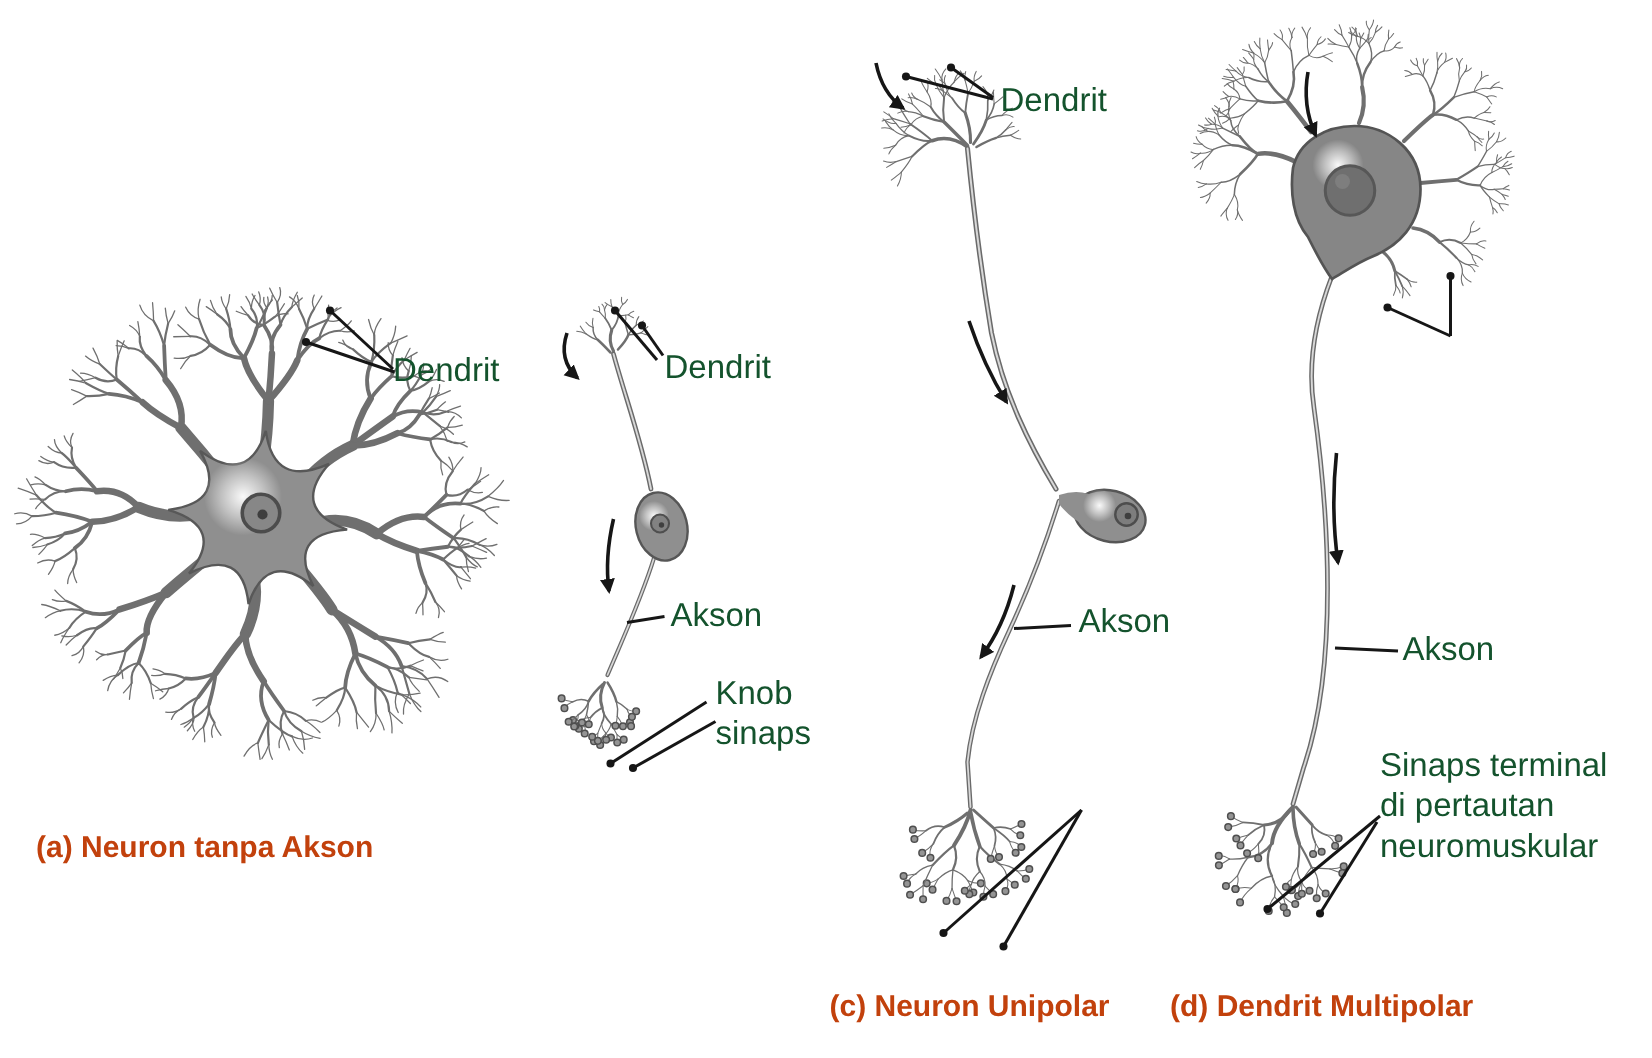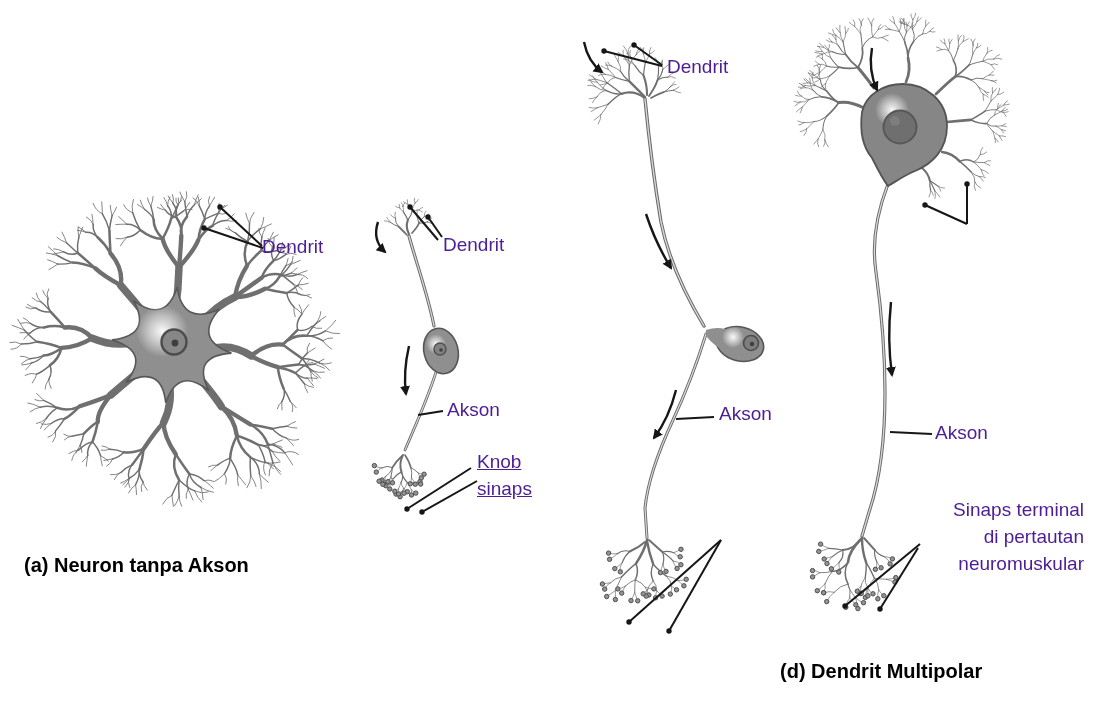--- a/index.html
+++ b/index.html
@@ -2,27 +2,27 @@
 <html><head>
 <meta charset="utf-8">
 <style>
   html,body{margin:0;padding:0;background:#ffffff;}
   #stage{
     position:relative;width:1101px;height:705px;background:#ffffff;
     font-family:"Liberation Sans",sans-serif;overflow:hidden;
   }
   #art{position:absolute;left:0;top:0;}
   .lbl{
-    position:absolute;font-size:19px;line-height:27px;color:#4c1d95;
+    position:absolute;font-size:22px;line-height:27px;color:#14532d;
     white-space:pre-line;
   }
-  .lbl.center{text-align:right;}
+  .lbl.center{text-align:left;}
   .cap{
     position:absolute;font-size:20px;line-height:24px;font-weight:bold;
-    color:#000000;white-space:nowrap;
+    color:#c2410c;white-space:nowrap;
   }
 </style>
 </head>
 <body>
 
 <div id="stage">
 
   <svg id="art" width="1101" height="705" viewBox="0 0 1101 705">
     <defs>
       <marker id="ah" markerUnits="userSpaceOnUse" markerWidth="12" markerHeight="11" refX="8" refY="5" orient="auto">
@@ -1120,26 +1120,27 @@
         <circle cx="845" cy="606" r="2.7" fill="#161616"></circle>
         <line x1="918" y1="548" x2="880" y2="609" stroke="#161616" stroke-width="2"></line>
         <circle cx="880" cy="609" r="2.7" fill="#161616"></circle>
       </g>
   </svg>
 
   <div class="lbl" style="left:262px;top:233px;">Dendrit</div>
 
   <div class="lbl" style="left:443px;top:231px;">Dendrit</div>
   <div class="lbl" style="left:447px;top:396px;">Akson</div>
-  <div class="lbl" style="left:477px;top:448px;text-decoration:underline;">Knob
+  <div class="lbl" style="left:477px;top:448px;">Knob
 sinaps</div>
 
   <div class="lbl" style="left:667px;top:53px;">Dendrit</div>
   <div class="lbl" style="left:719px;top:400px;">Akson</div>
 
   <div class="lbl" style="left:935px;top:419px;">Akson</div>
   <div class="lbl center" style="left:920px;top:496px;width:164px;">Sinaps terminal
 di pertautan
 neuromuskular</div>
 
   <div class="cap" style="left:24px;top:553px;">(a) Neuron tanpa Akson</div>
+  <div class="cap" style="left:553px;top:659px;">(c) Neuron Unipolar</div>
   <div class="cap" style="left:780px;top:659px;">(d) Dendrit Multipolar</div>
 </div>
 
 </body></html>

